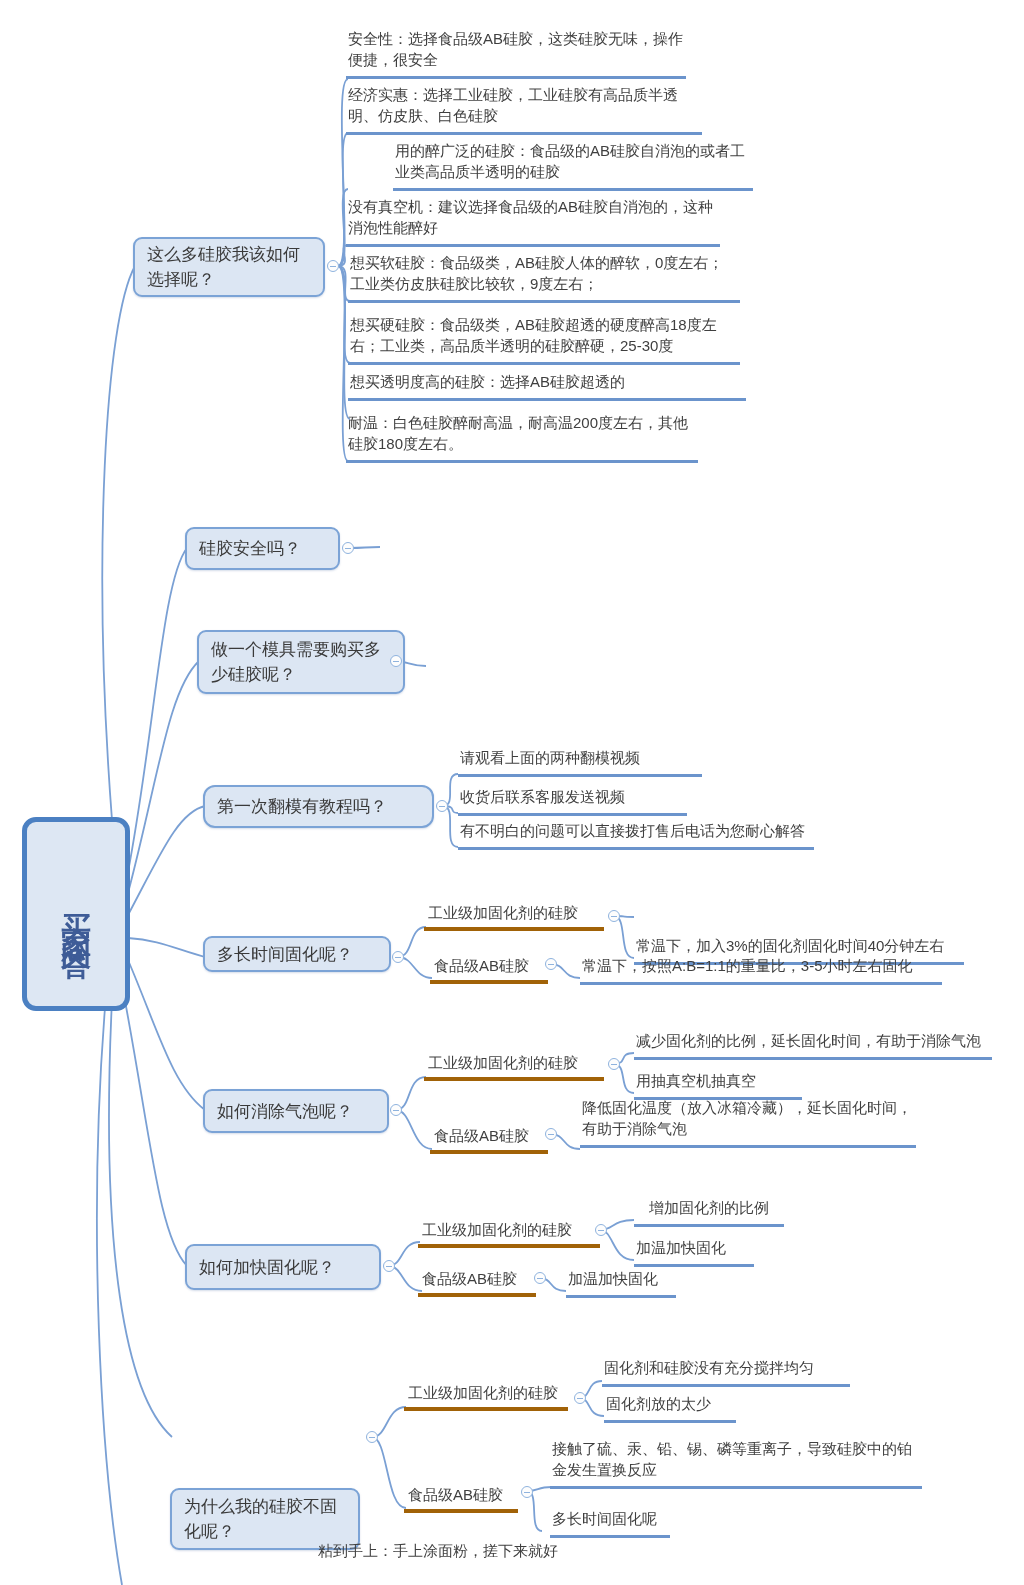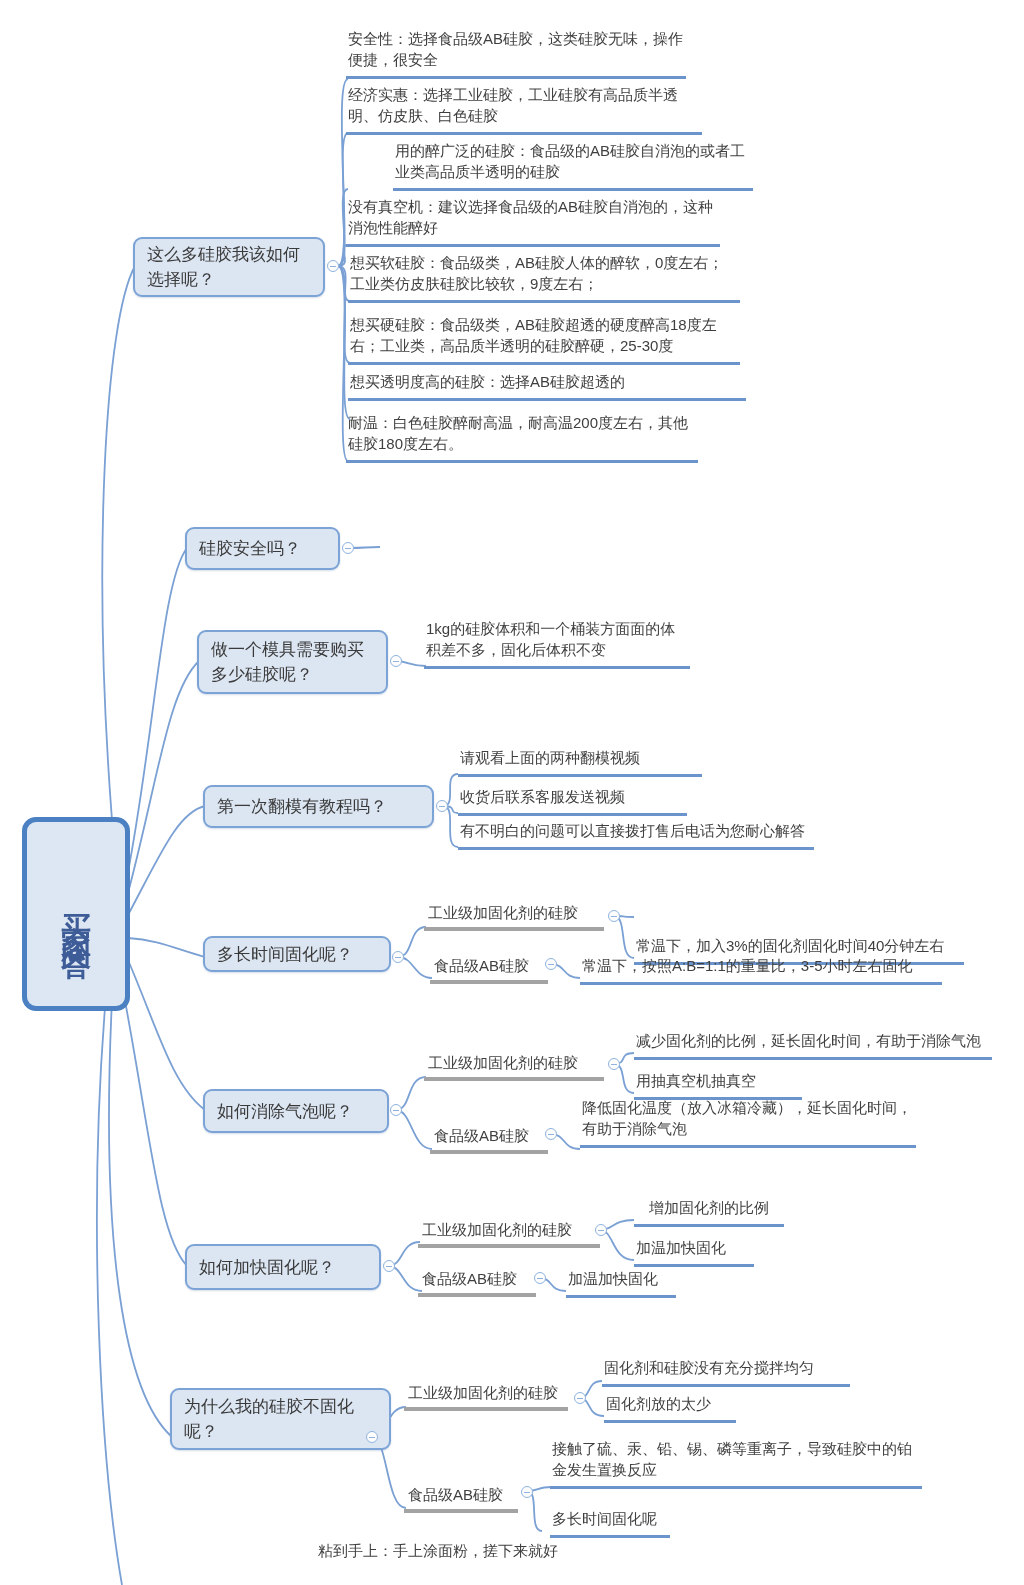--- a/index.html
+++ b/index.html
@@ -36,21 +36,21 @@
   }
   .leaf{
     position:absolute;z-index:2;
     font-size:15px;line-height:21px;color:#3f3f3f;
     border-bottom:3px solid #6b94cc;
     padding:0 2px 6px 2px;box-sizing:border-box;
   }
   .sub{
     position:absolute;z-index:2;
     font-size:15px;line-height:21px;color:#3f3f3f;
-    border-bottom:4px solid #a3a3a3;
+    border-bottom:4px solid #a16207;
     padding:0 2px 4px 4px;box-sizing:border-box;
     white-space:nowrap;
   }
   .collapse{
     position:absolute;z-index:3;
     width:12px;height:12px;border-radius:50%;
     background:#fdfdfd;border:1px solid #8fb3de;
     box-sizing:border-box;
   }
   .collapse::after{
@@ -137,27 +137,26 @@
   <div class="leaf" style="left:348px;top:252px;width:392px;">想买软硅胶：食品级类，AB硅胶人体的醉软，0度左右；工业类仿皮肤硅胶比较软，9度左右；</div>
   <div class="leaf" style="left:348px;top:314px;width:392px;">想买硬硅胶：食品级类，AB硅胶超透的硬度醉高18度左右；工业类，高品质半透明的硅胶醉硬，25-30度</div>
   <div class="leaf" style="left:348px;top:371px;width:398px;">想买透明度高的硅胶：选择AB硅胶超透的</div>
   <div class="leaf" style="left:346px;top:412px;width:352px;">耐温：白色硅胶醉耐高温，耐高温200度左右，其他硅胶180度左右。</div>
 
   <div class="topic" style="left:185px;top:527px;width:155px;height:43px;">
     <span>硅胶安全吗？</span>
   </div>
   <div class="collapse" style="left:342px;top:542px;"></div>
 
-  <div class="topic" style="left:197px;top:630px;width:191px;height:64px;padding-left:12px;">
+  <div class="topic" style="left:197px;top:630px;width:208px;height:64px;padding-left:12px;">
     <span>做一个模具需要购买多少硅胶呢？</span>
   </div>
   <div class="collapse" style="left:390px;top:655px;"></div>
-  <div class="leaf" style="left:424px;top:618px;width:266px;">1kg的硅胶体积和一个桶装方面面的体积差不多，固化后体积不变</div>
-
-  <div class="topic" style="left:203px;top:785px;width:231px;height:43px;">
+
+  <div class="topic" style="left:203px;top:785px;width:231px;height:43px;border-radius:12px;">
     <span>第一次翻模有教程吗？</span>
   </div>
   <div class="collapse" style="left:436px;top:800px;"></div>
   <div class="leaf" style="left:458px;top:747px;width:244px;">请观看上面的两种翻模视频</div>
   <div class="leaf" style="left:458px;top:786px;width:229px;">收货后联系客服发送视频</div>
   <div class="leaf" style="left:458px;top:820px;width:356px;">有不明白的问题可以直接拨打售后电话为您耐心解答</div>
 
   <div class="topic" style="left:203px;top:936px;width:188px;height:36px;">
     <span>多长时间固化呢？</span>
   </div>
@@ -186,21 +185,21 @@
   </div>
   <div class="collapse" style="left:383px;top:1260px;"></div>
   <div class="sub" style="left:418px;top:1219px;width:182px;">工业级加固化剂的硅胶</div>
   <div class="collapse" style="left:595px;top:1224px;"></div>
   <div class="leaf" style="left:634px;top:1197px;width:150px;text-align:center;">增加固化剂的比例</div>
   <div class="leaf" style="left:634px;top:1237px;width:120px;">加温加快固化</div>
   <div class="sub" style="left:418px;top:1268px;width:118px;">食品级AB硅胶</div>
   <div class="collapse" style="left:534px;top:1272px;"></div>
   <div class="leaf" style="left:566px;top:1268px;width:110px;">加温加快固化</div>
 
-  <div class="topic" style="left:170px;top:1388px;width:221px;height:62px;">
+  <div class="topic" style="left:170px;top:1488px;width:190px;height:62px;">
     <span>为什么我的硅胶不固化呢？</span>
   </div>
   <div class="collapse" style="left:366px;top:1431px;"></div>
   <div class="sub" style="left:404px;top:1382px;width:164px;">工业级加固化剂的硅胶</div>
   <div class="collapse" style="left:574px;top:1392px;"></div>
   <div class="leaf" style="left:602px;top:1357px;width:248px;">固化剂和硅胶没有充分搅拌均匀</div>
   <div class="leaf" style="left:604px;top:1393px;width:132px;">固化剂放的太少</div>
   <div class="sub" style="left:404px;top:1484px;width:114px;">食品级AB硅胶</div>
   <div class="collapse" style="left:521px;top:1486px;"></div>
   <div class="leaf" style="left:550px;top:1438px;width:372px;">接触了硫、汞、铅、锡、磷等重离子，导致硅胶中的铂金发生置换反应</div>

